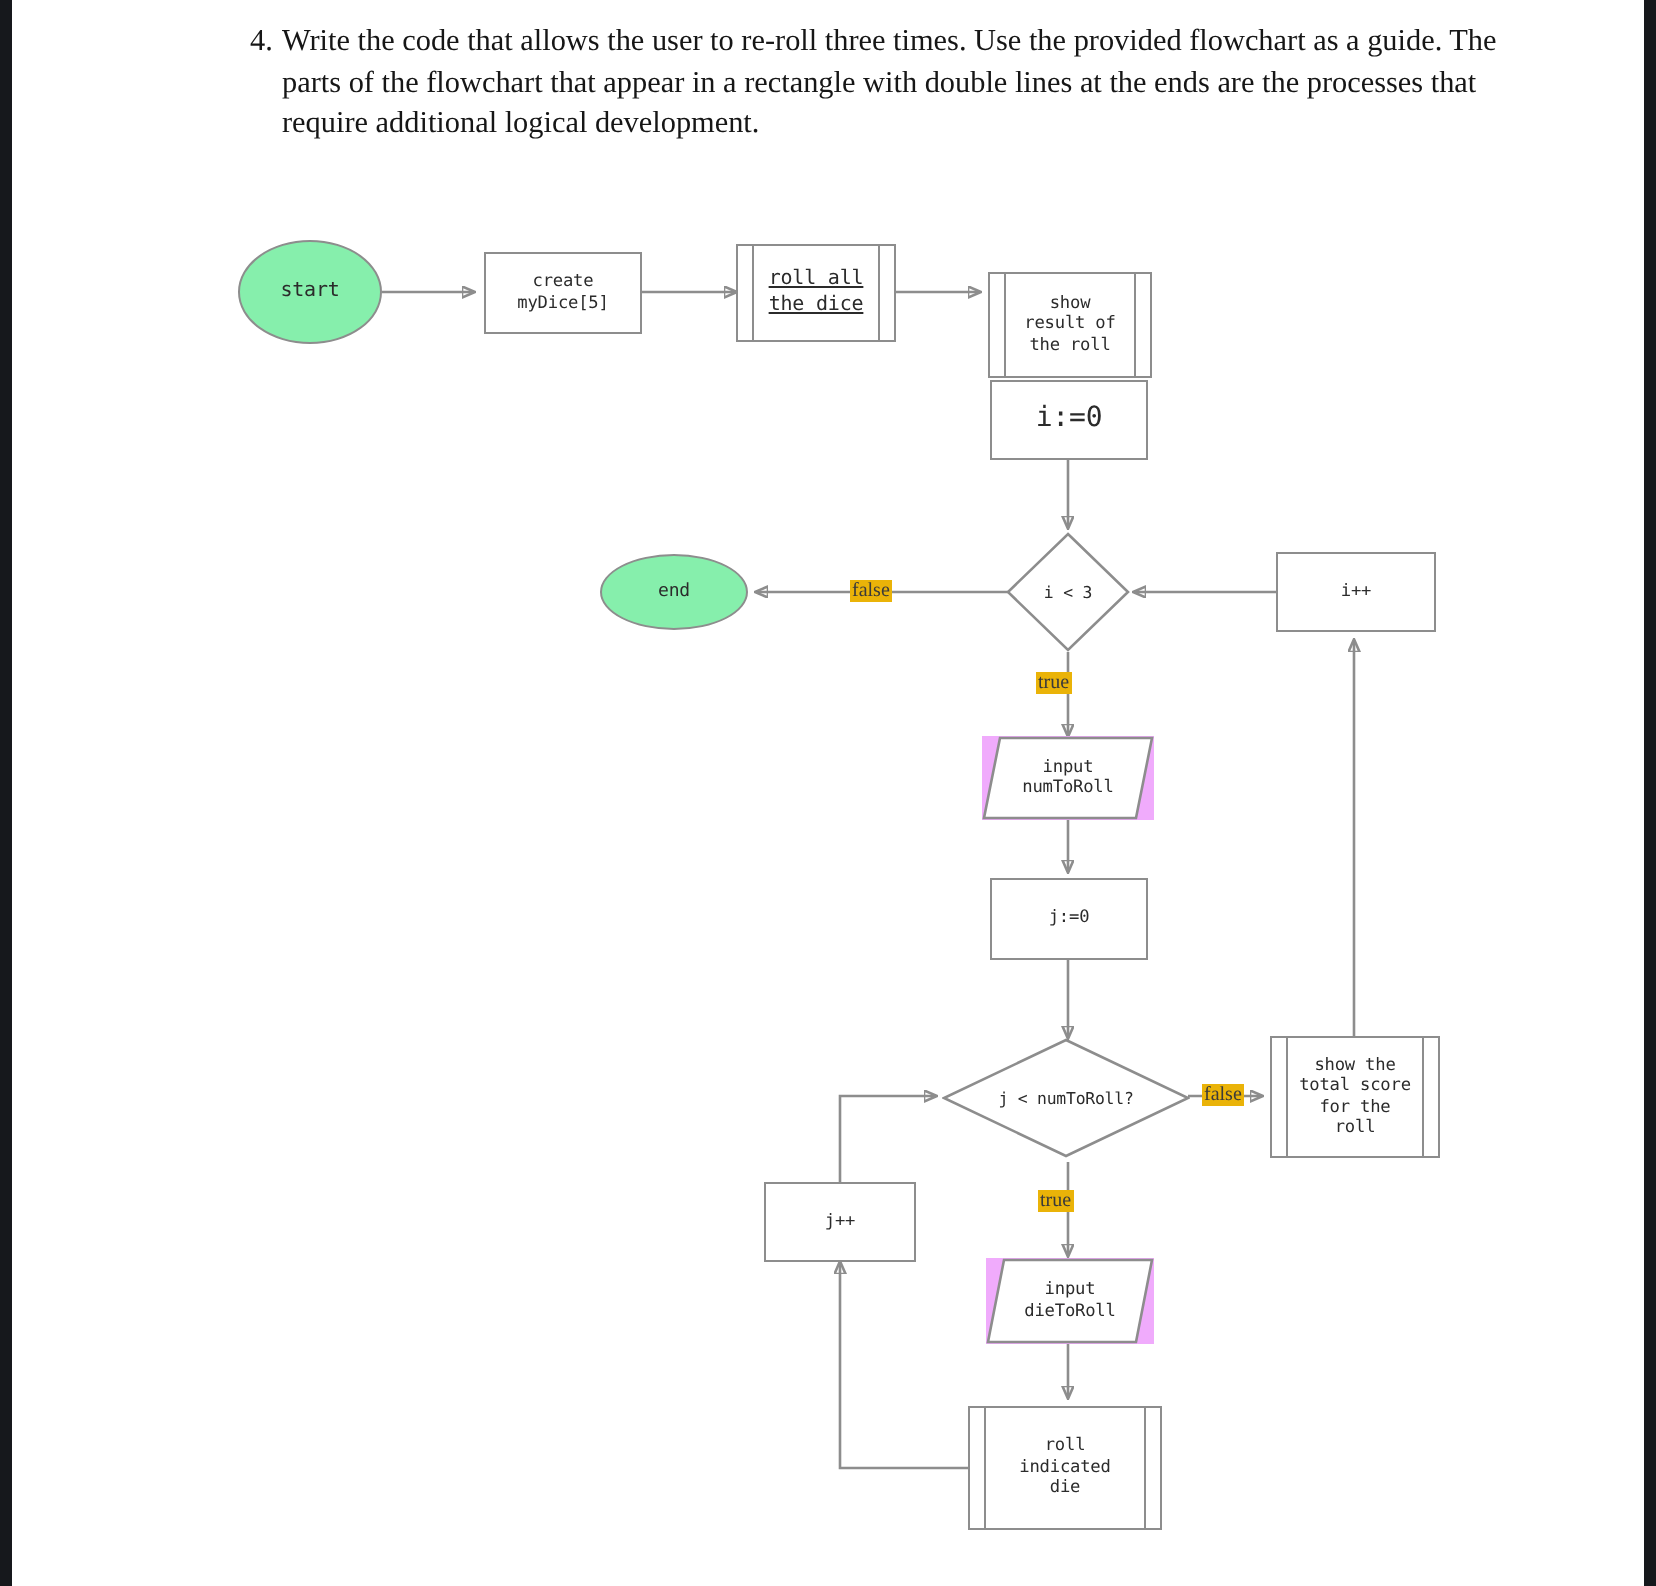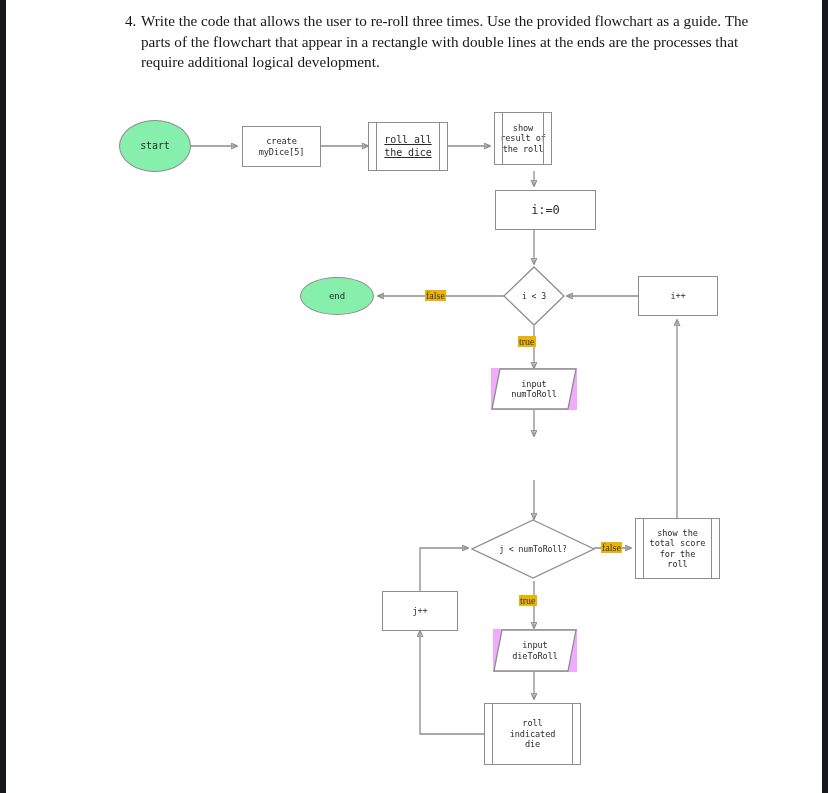--- a/index.html
+++ b/index.html
@@ -192,27 +192,27 @@
     <div class="node n-proc" style="left:236px; top:126px; width:79px; height:41px; font-size:8.6px; white-space:pre-line;align-items:center;">
       <span>create
 myDice[5]</span>
     </div>
 
     <div class="node n-pred" style="left:362px; top:122px; width:80px; height:49px; font-size:10px; white-space:pre-line;text-decoration:underline;">
       <span>roll all
 the dice</span>
     </div>
 
-    <div class="node n-pred" style="left:488px; top:112px; width:58px; height:53px; font-size:8.6px; white-space:pre-line;">
+    <div class="node n-pred" style="left:488px; top:136px; width:82px; height:53px; font-size:8.6px; white-space:pre-line;">
       <span>show
 result of
 the roll</span>
     </div>
 
-    <div class="node n-proc" style="left:489px; top:190px; width:101px; height:40px; font-size:12px;">
+    <div class="node n-proc" style="left:489px; top:190px; width:79px; height:40px; font-size:14px;">
       <span>i:=0</span>
     </div>
 
     <div class="node n-dec" style="left:497px; top:266px; width:62px; height:60px; font-size:8.2px;">
       <svg class="dec-shape" viewBox="0 0 62 60">
         <polygon points="31,1 61,30 31,59 1,30" fill="#fff" stroke="#8d8d8d" stroke-width="1.3"></polygon>
       </svg>
       <span class="dec-label">i &lt; 3</span>
     </div>
 
@@ -225,20 +225,23 @@
     </div>
 
     <div class="node n-io" style="left:485px; top:368px; width:86px; height:42px; font-size:8.6px; white-space:pre-line;">
       <svg class="io-shape" viewBox="0 0 86 42">
         <polygon points="9,1 85,1 77,41 1,41" fill="#fff" stroke="#8d8d8d" stroke-width="1.3"></polygon>
       </svg>
       <span class="io-label">input
 numToRoll</span>
     </div>
 
+    <div class="node n-proc" style="left:489px; top:439px; width:79px; height:41px; font-size:8.6px;">
+      <span>j:=0</span>
+    </div>
 
     <div class="node n-dec" style="left:465px; top:519px; width:124px; height:60px; font-size:8.2px;">
       <svg class="dec-shape" viewBox="0 0 124 60">
         <polygon points="62,1 123,30 62,59 1,30" fill="#fff" stroke="#8d8d8d" stroke-width="1.3"></polygon>
       </svg>
       <span class="dec-label">j &lt; numToRoll?</span>
     </div>
 
     <div class="node n-pred" style="left:629px; top:518px; width:85px; height:61px; font-size:8.6px; white-space:pre-line;">
       <span>show the

